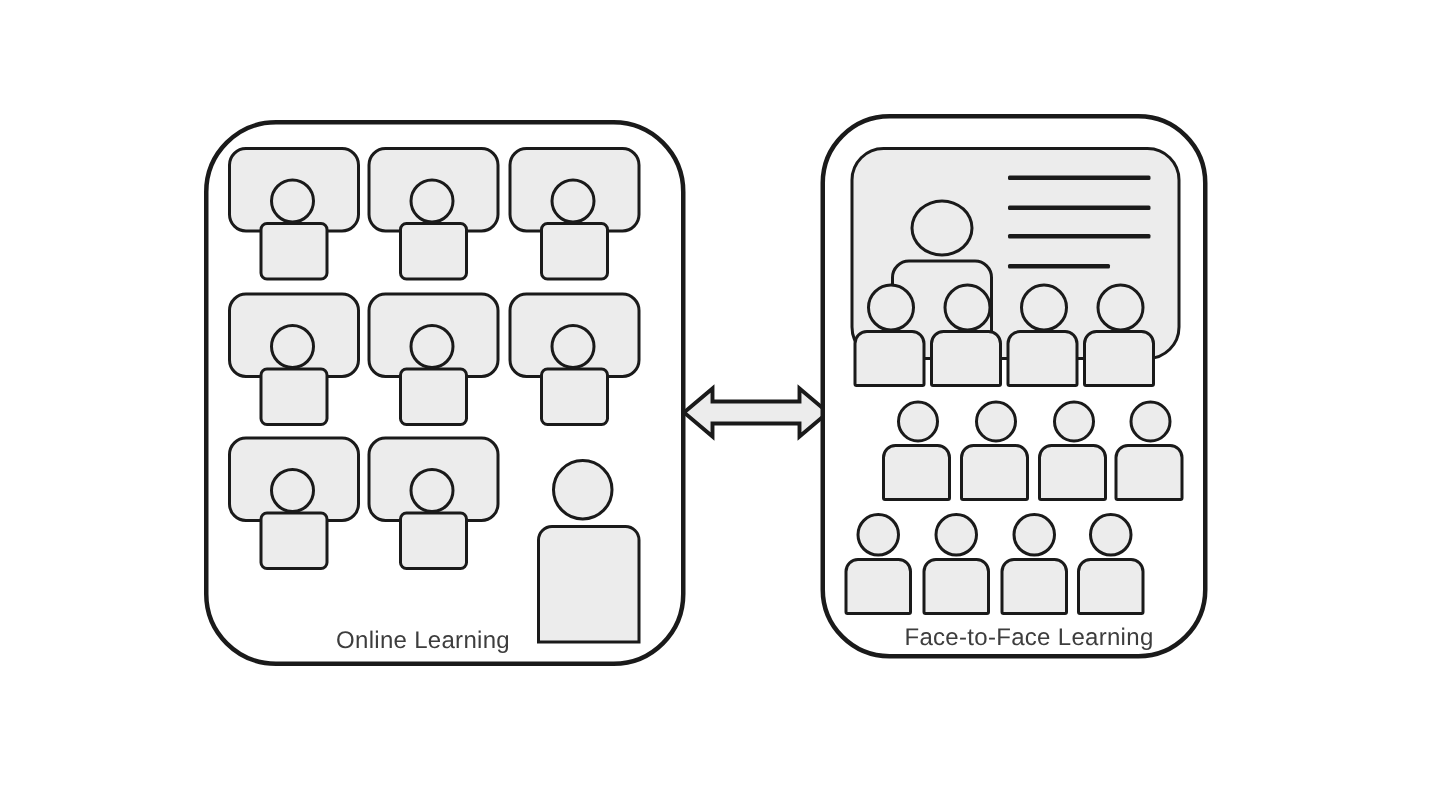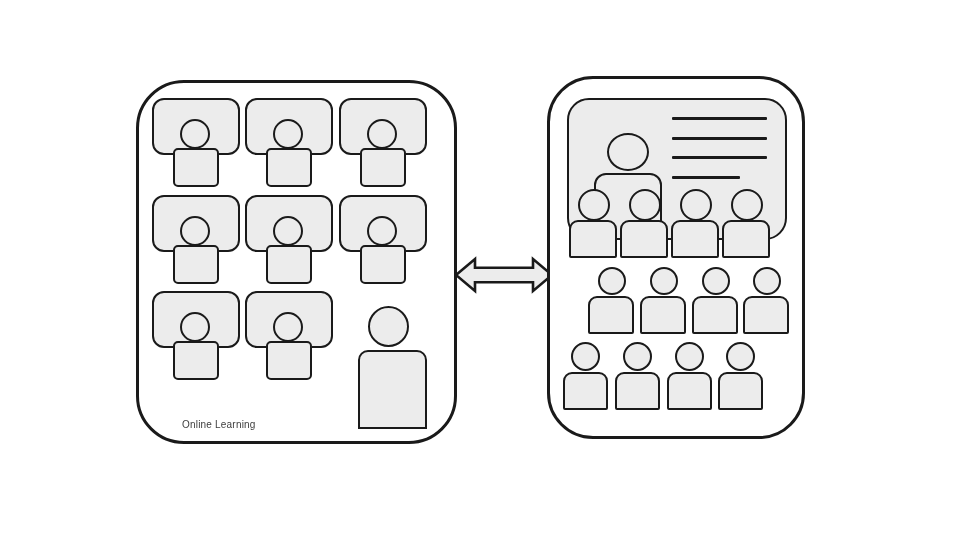--- a/index.html
+++ b/index.html
@@ -14,21 +14,21 @@
     position:relative; width:960px; height:540px; background:var(--bg);
     font-family:"Liberation Sans", sans-serif; overflow:hidden;
   }
   .panel{
     position:absolute; border:3px solid var(--stroke); background:var(--bg);
   }
   .panel-left{ left:136px; top:80px; width:321px; height:364px; border-radius:48px; }
   .panel-right{ left:547px; top:76px; width:258px; height:363px; border-radius:46px; }
 
   .panel-label{
-    position:absolute; font-size:10px; color:var(--label);
+    position:absolute; text-align:center; font-size:16px; color:var(--label);
     letter-spacing:.2px; white-space:nowrap;
   }
   .label-left{ left:182px; top:419px; width:200px; }
   .label-right{ left:586px; top:417px; width:200px; }
 
   
   .tile{ position:absolute; width:88px; height:89px; }
   .tile .screen{
     position:absolute; left:0; top:0; width:88px; height:57px;
     background:var(--fill); border:2.5px solid var(--stroke); border-radius:12px;
@@ -191,14 +191,15 @@
       <div class="person" style="left: 667px; top: 342px; width: 45px; height: 68px;">
         <div class="p-body" style="left: 0px; top: 30px; width: 45px; height: 38px;"></div>
         <div class="p-head" style="left: 8px; top: 0px; width: 29px; height: 29px;"></div>
       </div>
       <div class="person" style="left: 718px; top: 342px; width: 45px; height: 68px;">
         <div class="p-body" style="left: 0px; top: 30px; width: 45px; height: 38px;"></div>
         <div class="p-head" style="left: 8px; top: 0px; width: 29px; height: 29px;"></div>
       </div>
     </div>
 
+  <div class="panel-label label-right">Face-to-Face Learning</div>
 
 </div>
 
 </body></html>

